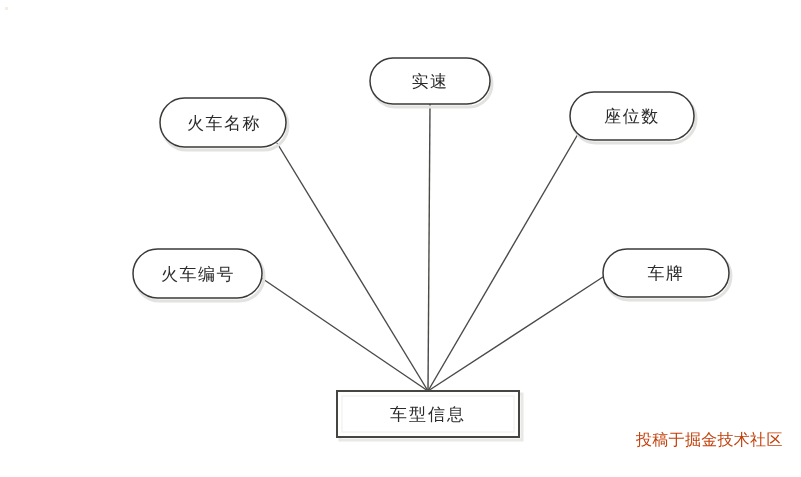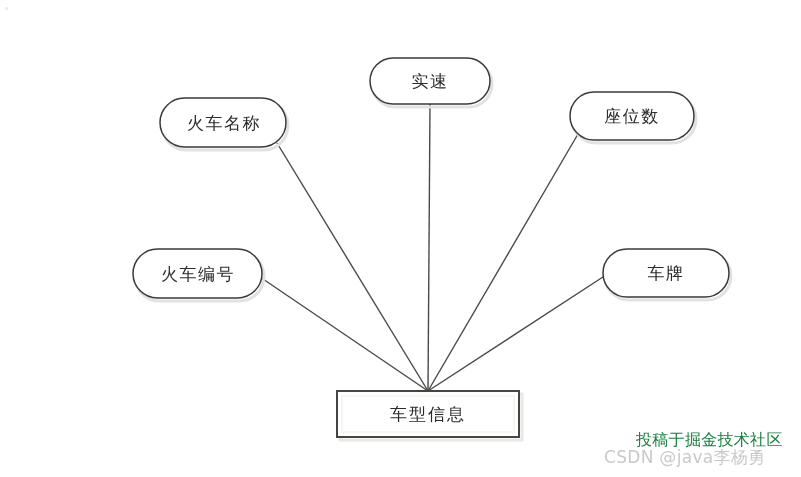--- a/index.html
+++ b/index.html
@@ -82,21 +82,21 @@
     left: 604px;
     top: 446px;
     font-size: 17px;
     color: #c9c9c9;
     letter-spacing: 0.3px;
   }
   #wm-juejin {
     left: 636px;
     top: 430px;
     font-size: 16px;
-    color: #15803d;
+    color: #c2410c;
     letter-spacing: 0.3px;
   }
   .corner-tick {
     position: absolute;
     left: 5px;
     top: 7px;
     width: 3px;
     height: 3px;
     background: #f4ede0;
   }
@@ -151,15 +151,14 @@
     <g>
       <rect class="entity-shadow" x="340" y="394" width="182" height="46"></rect>
       <rect class="entity-shape" x="337" y="391" width="182" height="46"></rect>
       <rect class="entity-inner" x="342" y="396" width="172" height="36"></rect>
       <text class="entity-label" x="428" y="415">车型信息</text>
     </g>
 
   </svg>
 
   <div class="wm" id="wm-juejin">投稿于掘金技术社区</div>
-  <div class="wm" id="wm-csdn">CSDN @java李杨勇</div>
 
 </div>
 
 </body></html>

